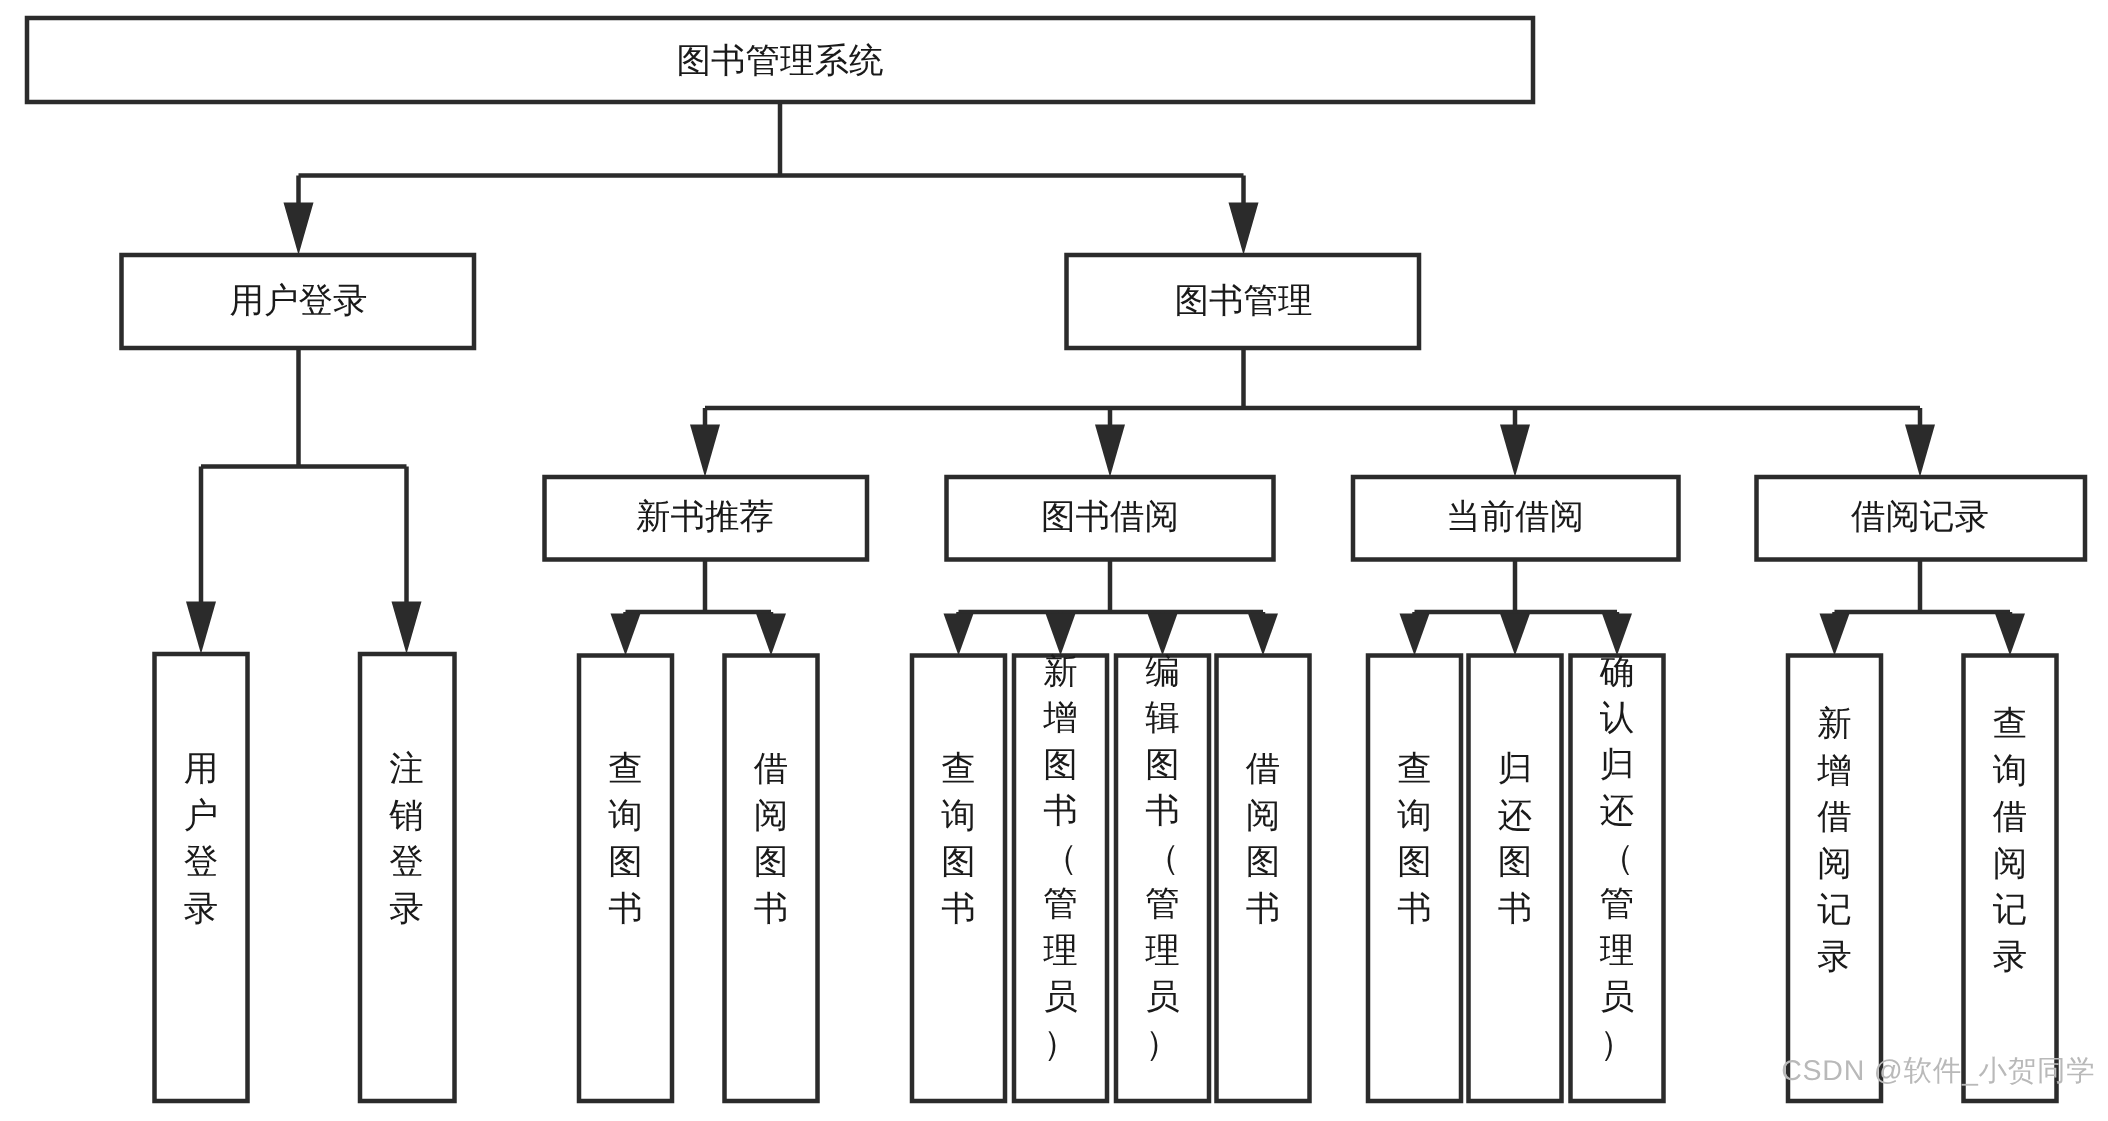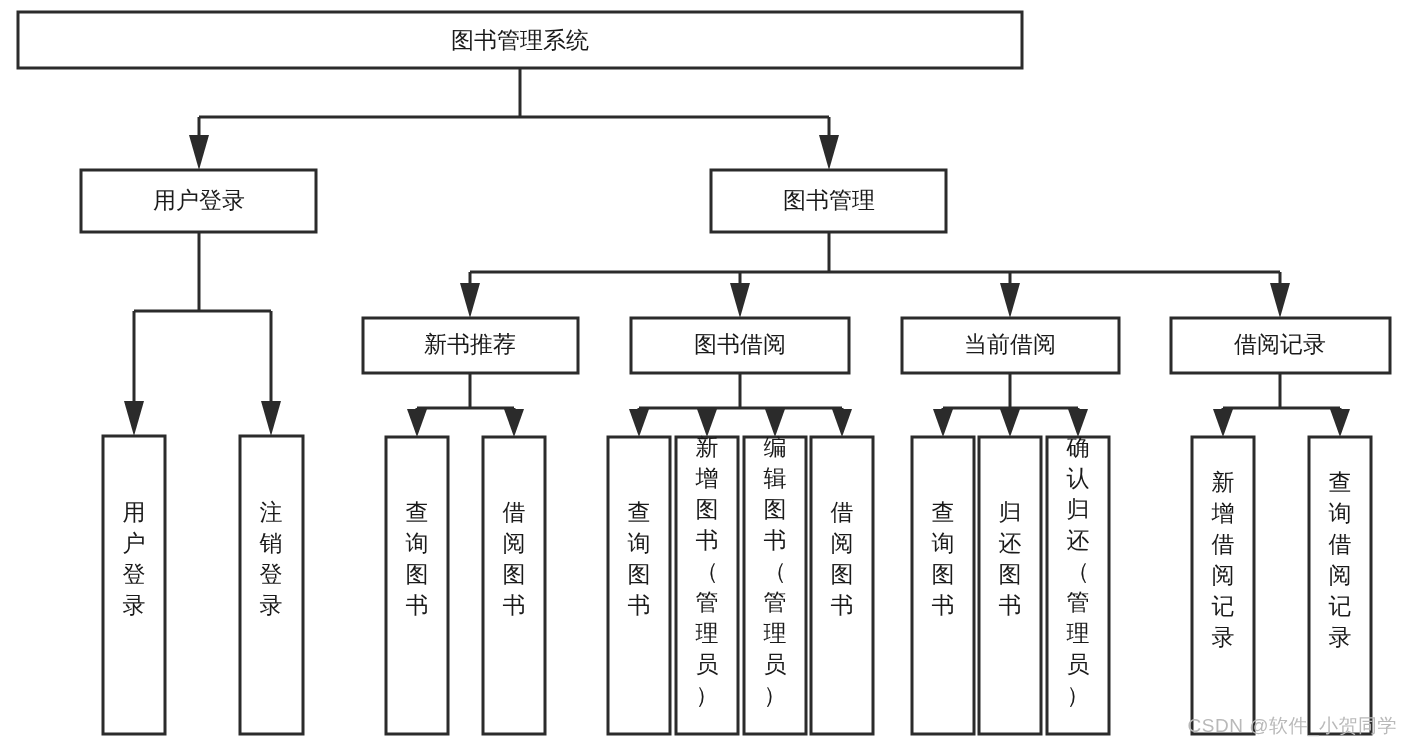--- a/index.html
+++ b/index.html
@@ -53,21 +53,21 @@
   }
   .node-label-vertical {
     font-family: "Liberation Sans", "DejaVu Sans", sans-serif;
     font-size: 23px;
     fill: #1a1a1a;
     text-anchor: middle;
   }
   .watermark {
     position: absolute;
     right: 8px;
-    bottom: 1px;
+    bottom: 13px;
     font-family: "Liberation Sans", "DejaVu Sans", sans-serif;
     font-size: 19px;
     color: #b9b9b9;
     letter-spacing: 0.5px;
     white-space: nowrap;
     pointer-events: none;
   }
 </style>
 </head>
 <body>

